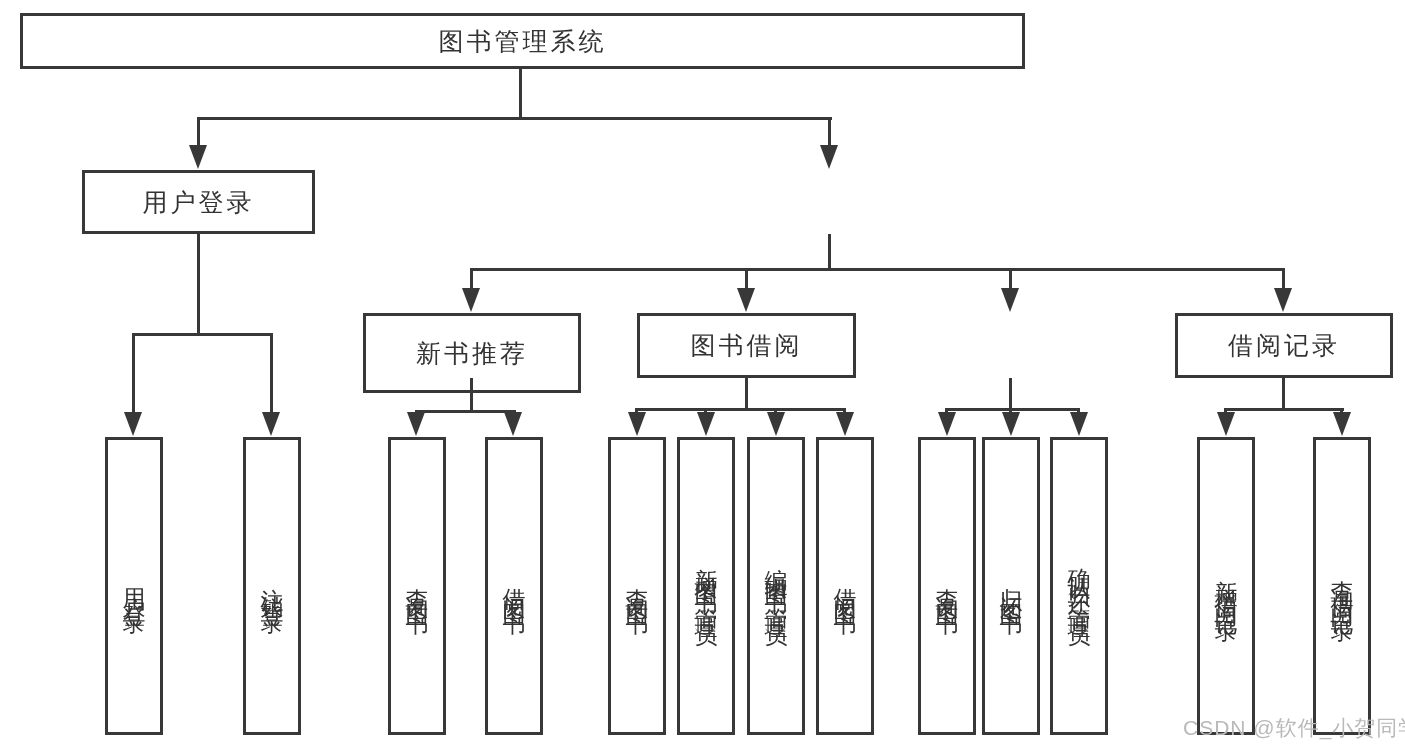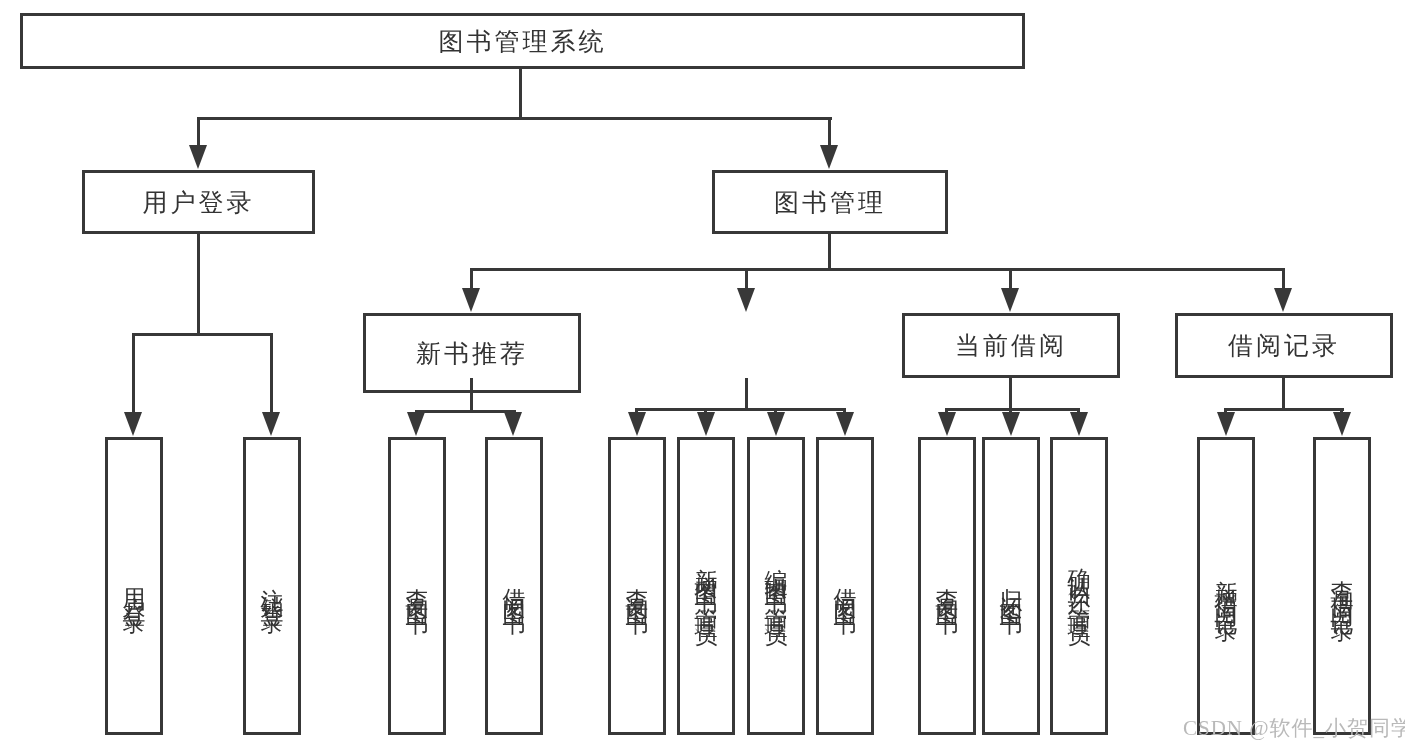--- a/index.html
+++ b/index.html
@@ -7,21 +7,21 @@
     --border:#383838;
     --text:#333333;
     --bg:#ffffff;
     --wm:#b9b9b9;
   }
   html,body{margin:0;padding:0;background:var(--bg);}
   #canvas{
     position:relative;
     width:1405px;height:747px;
     background:var(--bg);
-    font-family:Liberation Serif, serif;
+    font-family:Liberation Sans, sans-serif;
     color:var(--text);
     overflow:hidden;
   }
   .box{
     position:absolute;
     border:3px solid var(--border);
     background:#ffffff;
     box-sizing:border-box;
     display:flex;align-items:center;justify-content:center;
     color:var(--text);
@@ -65,21 +65,20 @@
 
   <div class="vline" style="left:519px;top:69px;height:48px;"></div>
   <div class="hline" style="left:197px;top:117px;width:635px;"></div>
 
   <div class="vline" style="left:197px;top:117px;height:30px;"></div>
   <div class="arr" style="left:189px;top:145px;"></div>
   <div class="vline" style="left:828px;top:117px;height:30px;"></div>
   <div class="arr" style="left:820px;top:145px;"></div>
 
   <div class="box hbox" style="left:82px;top:170px;width:233px;height:64px;">用户登录</div>
-  <div class="box hbox" style="left:712px;top:170px;width:236px;height:64px;">图书管理</div>
 
   <div class="vline" style="left:197px;top:234px;height:99px;"></div>
   <div class="hline" style="left:132px;top:333px;width:141px;"></div>
   <div class="vline" style="left:132px;top:333px;height:80px;"></div>
   <div class="arr" style="left:124px;top:412px;"></div>
   <div class="vline" style="left:270px;top:333px;height:80px;"></div>
   <div class="arr" style="left:262px;top:412px;"></div>
 
   <div class="box vbox" style="left:105px;top:437px;width:58px;height:298px;">用户登录</div>
   <div class="box vbox" style="left:243px;top:437px;width:58px;height:298px;">注销登录</div>
@@ -89,21 +88,21 @@
   <div class="vline" style="left:470px;top:268px;height:22px;"></div>
   <div class="arr" style="left:462px;top:288px;"></div>
   <div class="vline" style="left:745px;top:268px;height:22px;"></div>
   <div class="arr" style="left:737px;top:288px;"></div>
   <div class="vline" style="left:1009px;top:268px;height:22px;"></div>
   <div class="arr" style="left:1001px;top:288px;"></div>
   <div class="vline" style="left:1282px;top:268px;height:22px;"></div>
   <div class="arr" style="left:1274px;top:288px;"></div>
 
   <div class="box hbox" style="left:363px;top:313px;width:218px;height:80px;">新书推荐</div>
-  <div class="box hbox" style="left:902px;top:313px;width:218px;height:65px;">当前借阅</div>
+  <div class="box hbox" style="left:637px;top:313px;width:219px;height:65px;">图书借阅</div>
   <div class="box hbox" style="left:1175px;top:313px;width:218px;height:65px;">借阅记录</div>
 
   <div class="vline" style="left:470px;top:378px;height:32px;"></div>
   <div class="hline" style="left:415px;top:410px;width:101px;"></div>
   <div class="vline" style="left:415px;top:410px;height:6px;"></div>
   <div class="arr" style="left:407px;top:412px;"></div>
   <div class="vline" style="left:512px;top:410px;height:6px;"></div>
   <div class="arr" style="left:504px;top:412px;"></div>
   <div class="box vbox" style="left:388px;top:437px;width:58px;height:298px;">查询图书</div>
   <div class="box vbox" style="left:485px;top:437px;width:58px;height:298px;">借阅图书</div>

